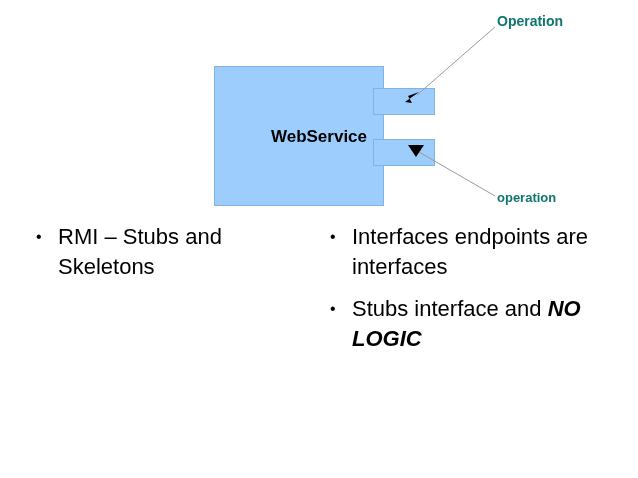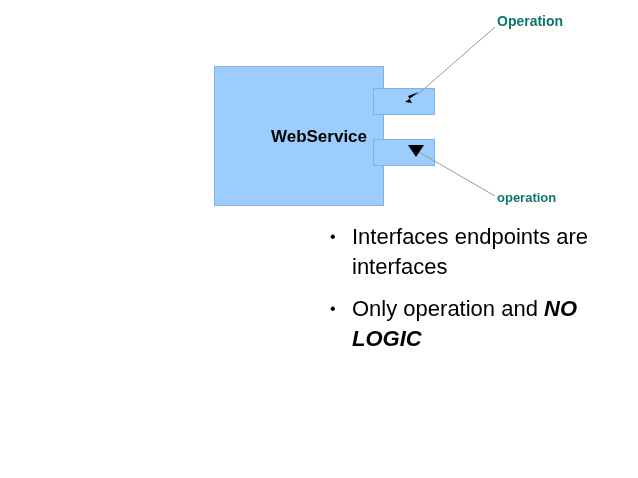--- a/index.html
+++ b/index.html
@@ -150,29 +150,32 @@
 
     <div class="callout-label callout-operation-upper">Operation</div>
 
     <div class="callout-label callout-operation-lower">operation</div>
   </div>
 
   <div class="columns">
 
     <div class="col col-left">
       <ul class="bullet-list">
+        <li class="bullet-item">
+          <span>RMI – Stubs and Skeletons</span>
+        </li>
       </ul>
     </div>
 
     <div class="col col-right">
       <ul class="bullet-list">
         <li class="bullet-item">
           <span>Interfaces endpoints are interfaces</span>
         </li>
         <li class="bullet-item">
-          <span>Only operation and </span><span class="emph">NO LOGIC</span>
+          <span>Stubs interface and </span><span class="emph">NO LOGIC</span>
         </li>
       </ul>
     </div>
 
   </div>
 
 </div>
 
 </body></html>

